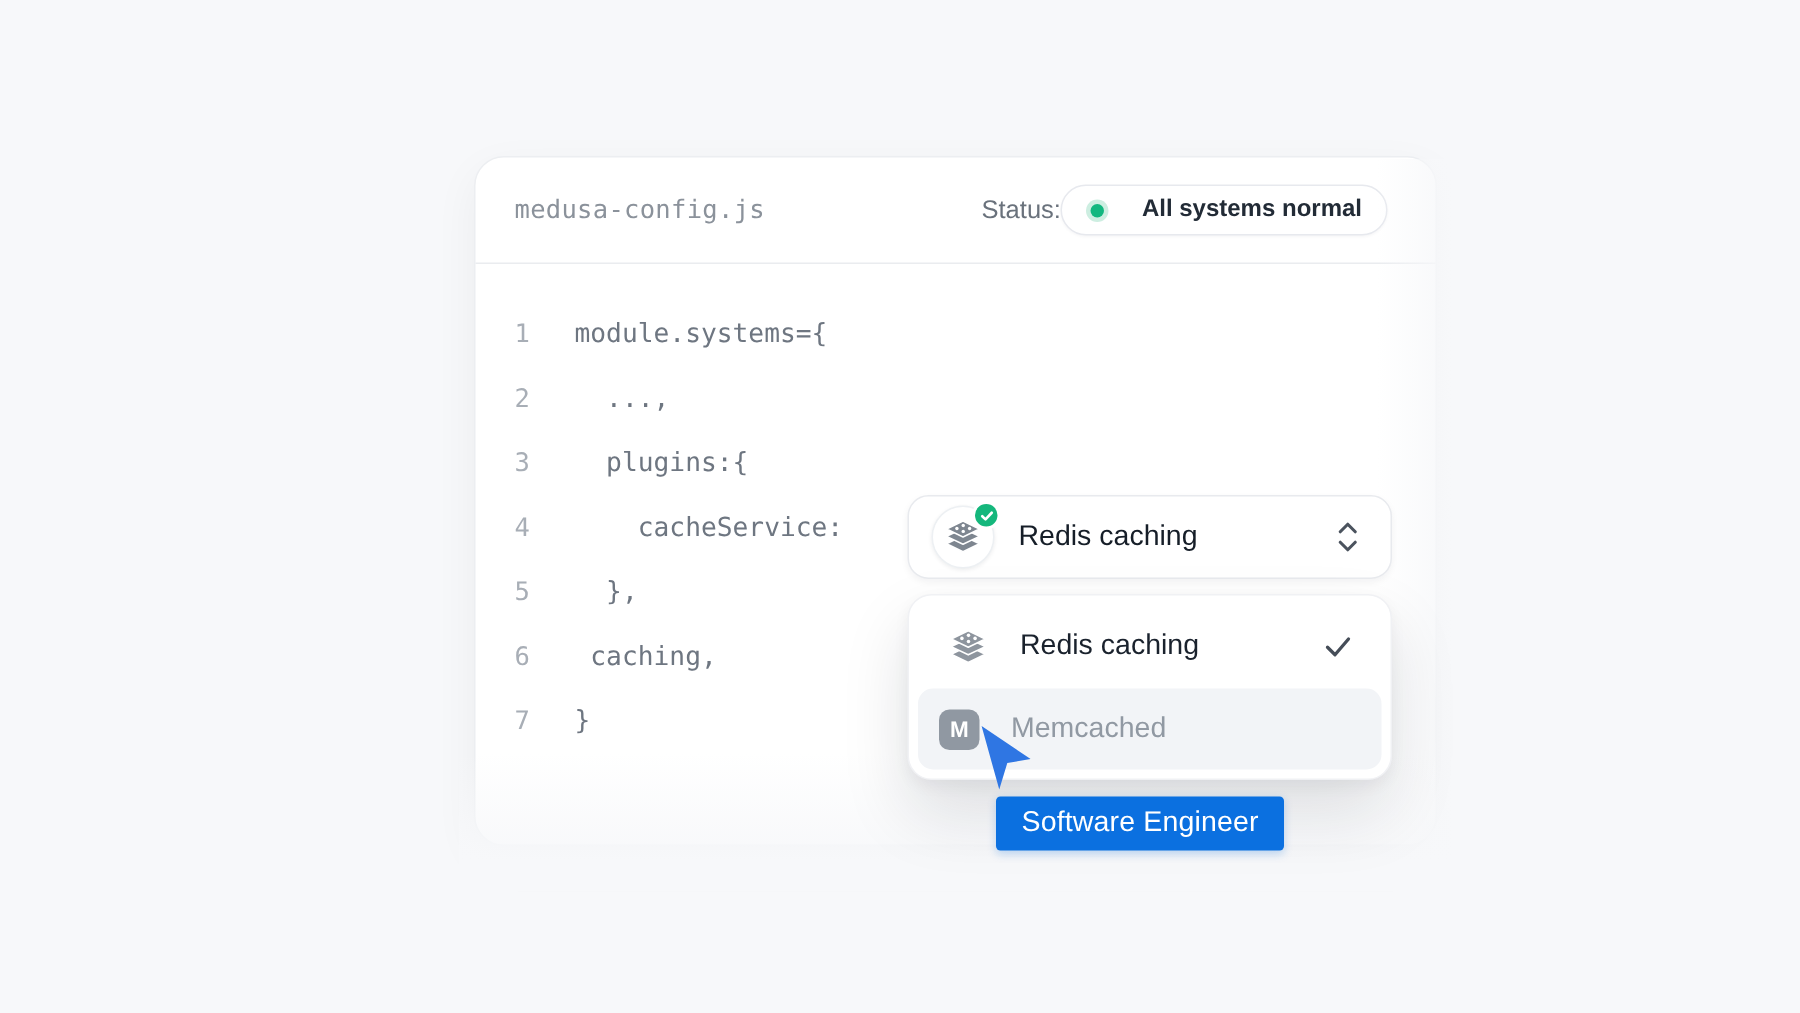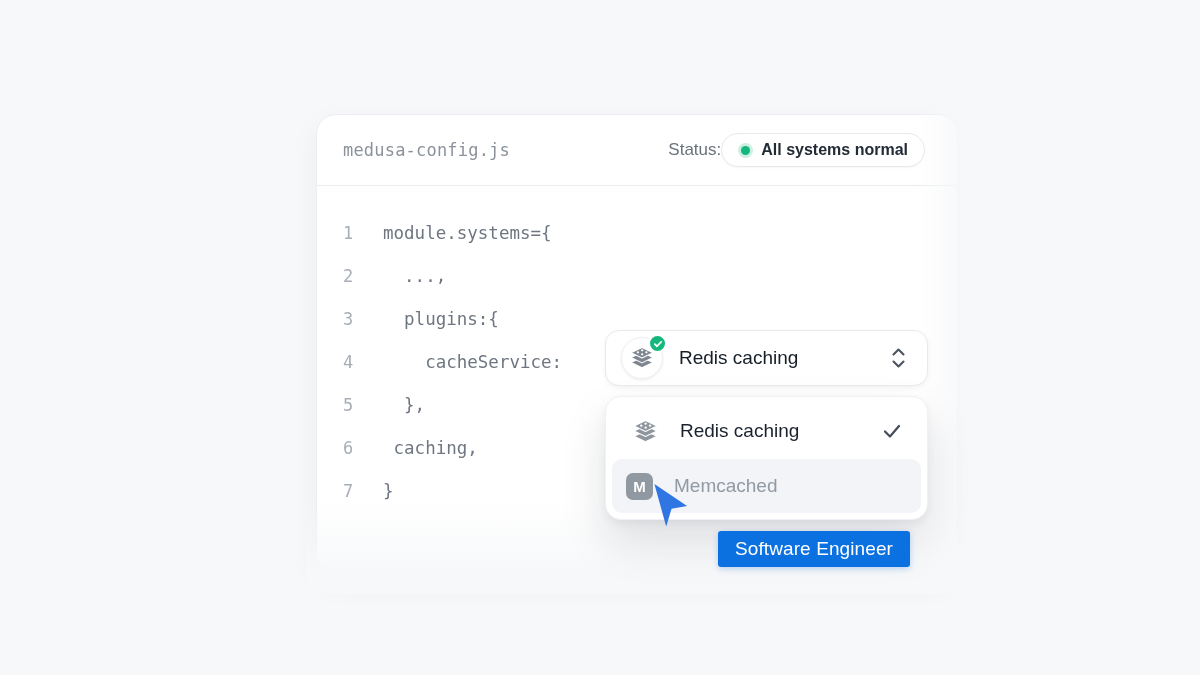--- a/index.html
+++ b/index.html
@@ -6,38 +6,38 @@
   html, body { width: 1200px; height: 675px; }
   body {
     font-family: "Liberation Sans", sans-serif;
     background: #f7f8fa;
     overflow: hidden;
   }
   .stage { position: relative; width: 1200px; height: 675px; background: #f7f8fa; overflow: hidden; }
 
   
   .card {
-    position: absolute; left: 316px; top: 114px; width: 642px; height: 460px;
+    position: absolute; left: 316px; top: 104px; width: 642px; height: 460px;
     background: #ffffff; border: 1px solid #eceef1; border-radius: 20px;
     box-shadow: 0 10px 30px rgba(16,24,40,0.05);
     z-index: 1;
   }
   .card-header {
     height: 70px; display: flex; align-items: center; justify-content: space-between;
     padding: 0 32px 0 26px;
   }
   .filename {
     font-family: "DejaVu Sans Mono", monospace;
     font-size: 17px; color: #8b929b; letter-spacing: 0.2px;
   }
   .status-group { display: flex; align-items: center; }
   .status-label { font-size: 17px; color: #6a727c; }
   .status-pill {
     position: relative; z-index: 7;
-    display: flex; align-items: center; gap: 8px;
+    display: flex; align-items: center; gap: 22px;
     background: #ffffff; border: 1px solid #e7e9ee; border-radius: 999px;
     height: 34px; padding: 0 16px;
     box-shadow: 0 1px 2px rgba(16,24,40,0.04);
   }
   .dot-halo {
     width: 15px; height: 15px; border-radius: 50%;
     background: #cdeee1; display: inline-flex; align-items: center; justify-content: center;
   }
   .dot { width: 9px; height: 9px; border-radius: 50%; background: #12b77f; }
   .status-text { font-size: 16px; font-weight: 600; color: #222b36; }
@@ -108,21 +108,21 @@
   .m-icon {
     flex: none; width: 27px; height: 27px; border-radius: 7px;
     background: #9098a2; color: #ffffff;
     display: flex; align-items: center; justify-content: center;
     font-size: 15px; font-weight: 700;
   }
 
   
   .cursor-svg { position: absolute; left: 652px; top: 483px; z-index: 12; }
   .tag {
-    position: absolute; left: 718px; top: 531px; z-index: 12;
+    position: absolute; left: 664px; top: 531px; z-index: 12;
     height: 36px; padding: 0 17px; border-radius: 3px;
     background: #0b70e0; color: #ffffff;
     display: inline-flex; align-items: center;
     font-size: 19px; font-weight: 500; letter-spacing: 0.1px;
     box-shadow: 0 2px 6px rgba(11,112,224,0.25);
   }
 </style>
 </head>
 <body>
 

